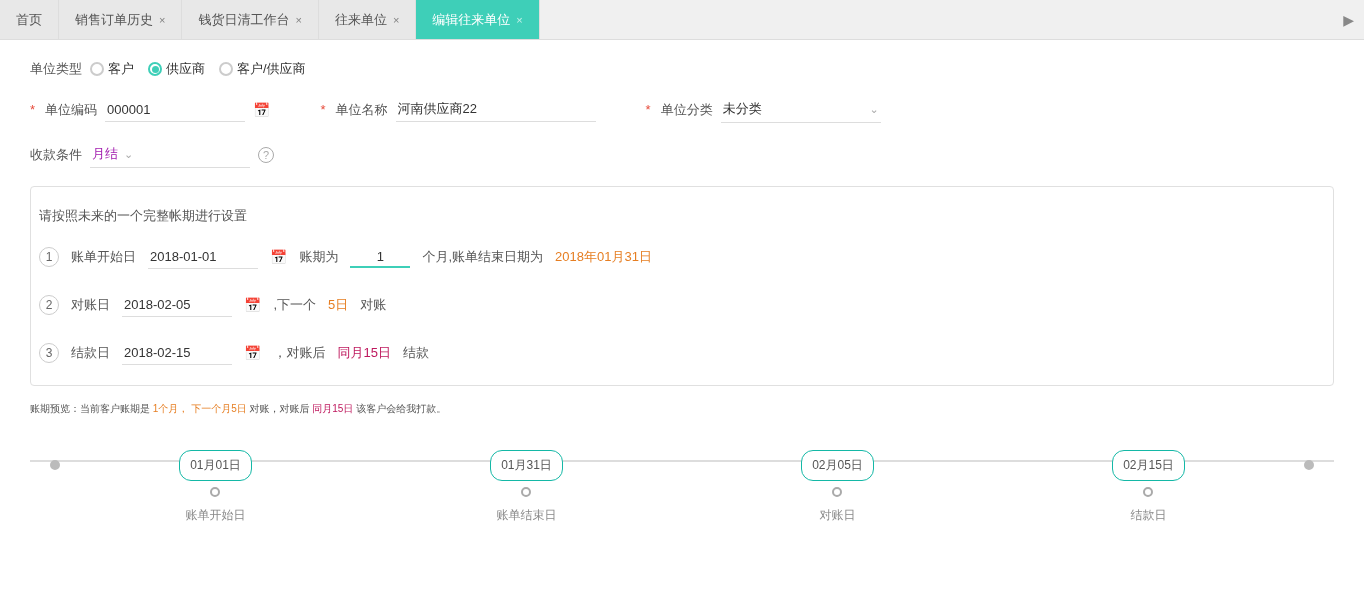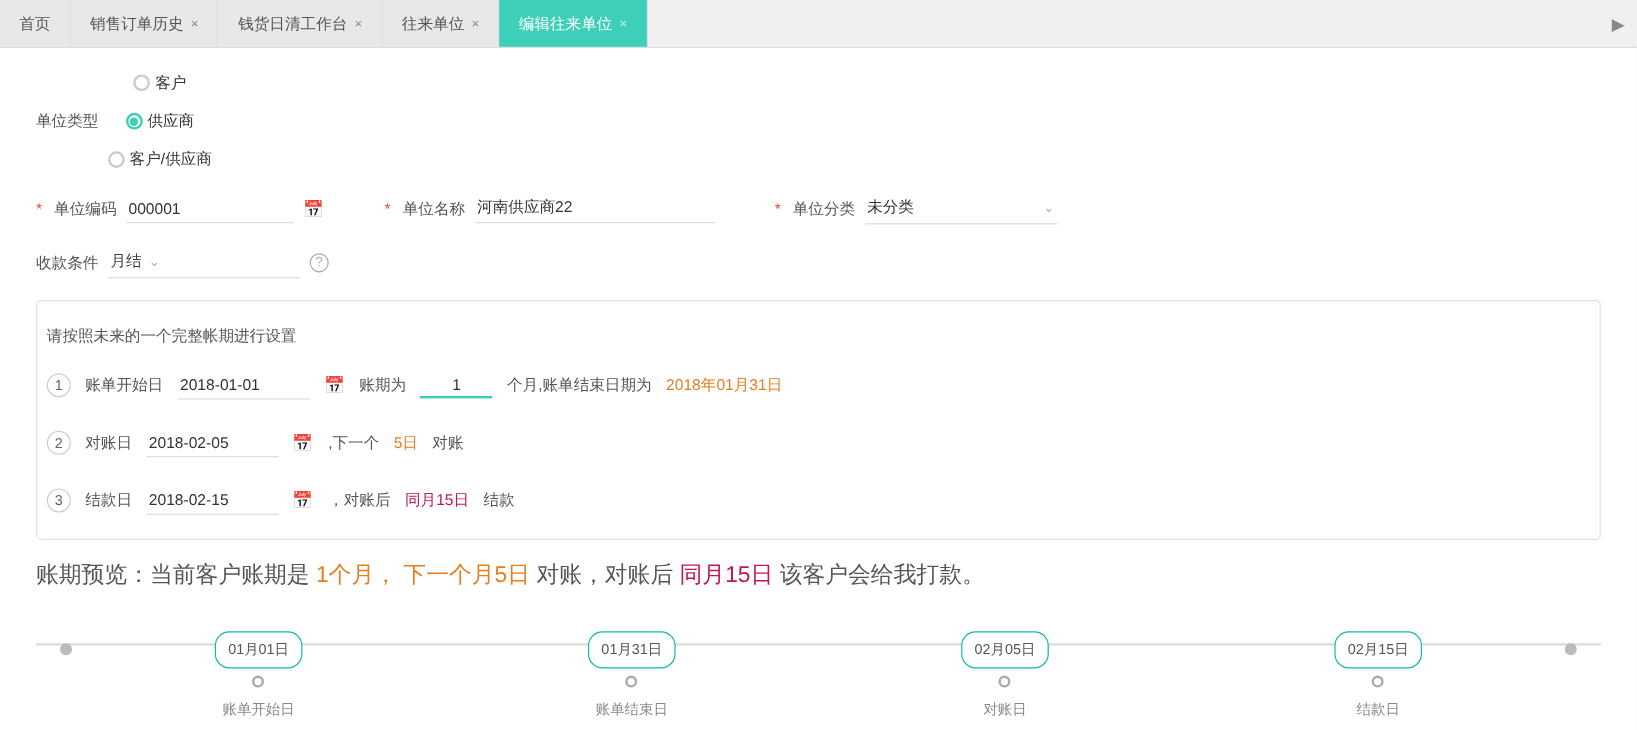--- a/index.html
+++ b/index.html
@@ -72,21 +72,20 @@
     .required-star {
       color: #e74c3c;
       margin-right: 2px;
     }
 
     
     .radio-group {
       display: flex;
       align-items: center;
       gap: 14px;
-      flex-direction: column;
     }
     .radio-option {
       display: flex;
       align-items: center;
       gap: 4px;
       cursor: pointer;
     }
     .radio-circle {
       width: 14px;
       height: 14px;
@@ -144,21 +143,21 @@
     
     .dropdown-btn {
       display: flex;
       align-items: center;
       gap: 6px;
       border-bottom: 1px solid #ddd;
       padding: 4px 2px;
       min-width: 160px;
       cursor: pointer;
     }
-    .dropdown-val { color: #404040; text-align: right; }
+    .dropdown-val { color: #a21caf; text-align: right; }
 
     
     .help-icon {
       width: 16px;
       height: 16px;
       border-radius: 50%;
       border: 1px solid #aaa;
       display: flex;
       align-items: center;
       justify-content: center;
@@ -217,21 +216,21 @@
       font-size: 13px;
       color: #333;
       outline: none;
       background: transparent;
       width: 60px;
       text-align: center;
     }
 
     
     .preview-text {
-      font-size: 19px;
+      font-size: 10px;
       color: #555;
       margin-bottom: 24px;
     }
 
     
     .timeline-container {
       position: relative;
       display: flex;
       align-items: flex-start;
       padding: 10px 20px;

